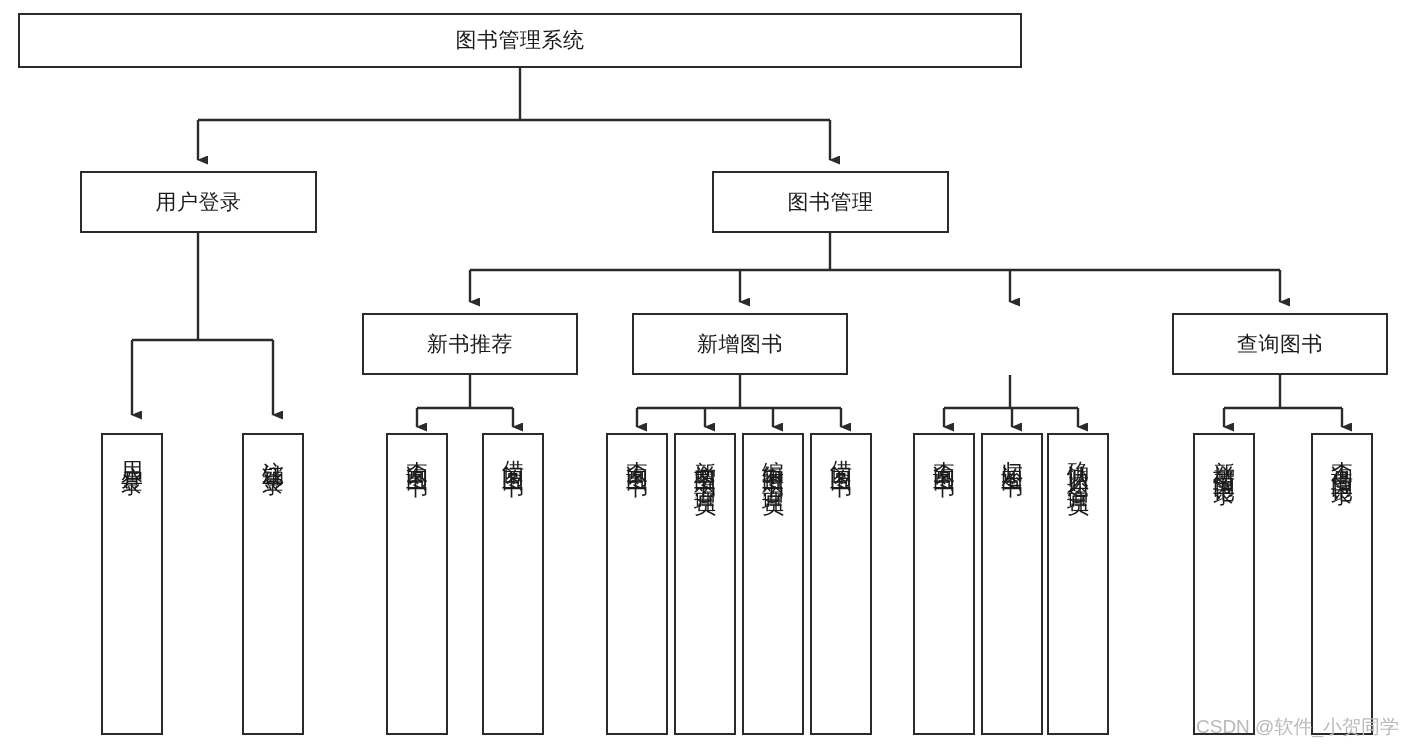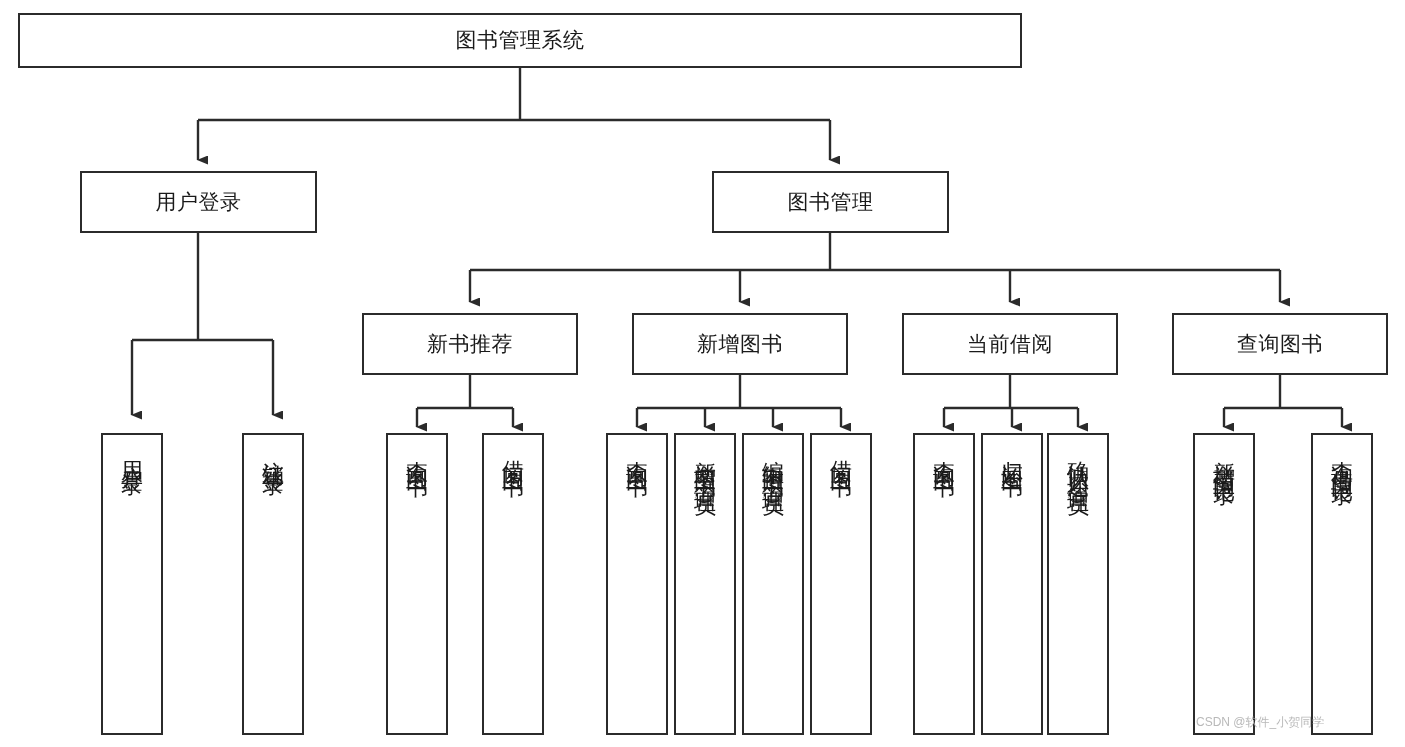--- a/index.html
+++ b/index.html
@@ -54,21 +54,21 @@
     writing-mode: vertical-rl;
     text-orientation: upright;
     font-size: 22px;
     letter-spacing: 5px;
     line-height: 1;
   }
   .watermark {
     position: absolute;
     left: 1196px;
     top: 714px;
-    font-size: 12px;
+    font-size: 19px;
     color: #b9b9b9;
     white-space: nowrap;
     font-family: "Liberation Sans", "DejaVu Sans", sans-serif;
   }
 </style>
 </head>
 <body>
 
 <div id="diagram-root">
 
@@ -146,23 +146,20 @@
   </div>
 
   <div class="node-box horizontal" style="left:362px; top:313px; width:216px; height:62px;">
     <span class="node-label">新书推荐</span>
   </div>
 
   <div class="node-box horizontal" style="left:632px; top:313px; width:216px; height:62px;">
     <span class="node-label">新增图书</span>
   </div>
 
-  <div class="node-box horizontal" style="left:902px; top:313px; width:216px; height:62px;">
-    <span class="node-label">当前借阅</span>
-  </div>
 
   <div class="node-box horizontal" style="left:1172px; top:313px; width:216px; height:62px;">
     <span class="node-label">查询图书</span>
   </div>
 
   <div class="node-box vertical" style="left:101px; top:433px; width:62px; height:302px;">
     <span class="node-label">用户登录</span>
   </div>
 
   <div class="node-box vertical" style="left:242px; top:433px; width:62px; height:302px;">

